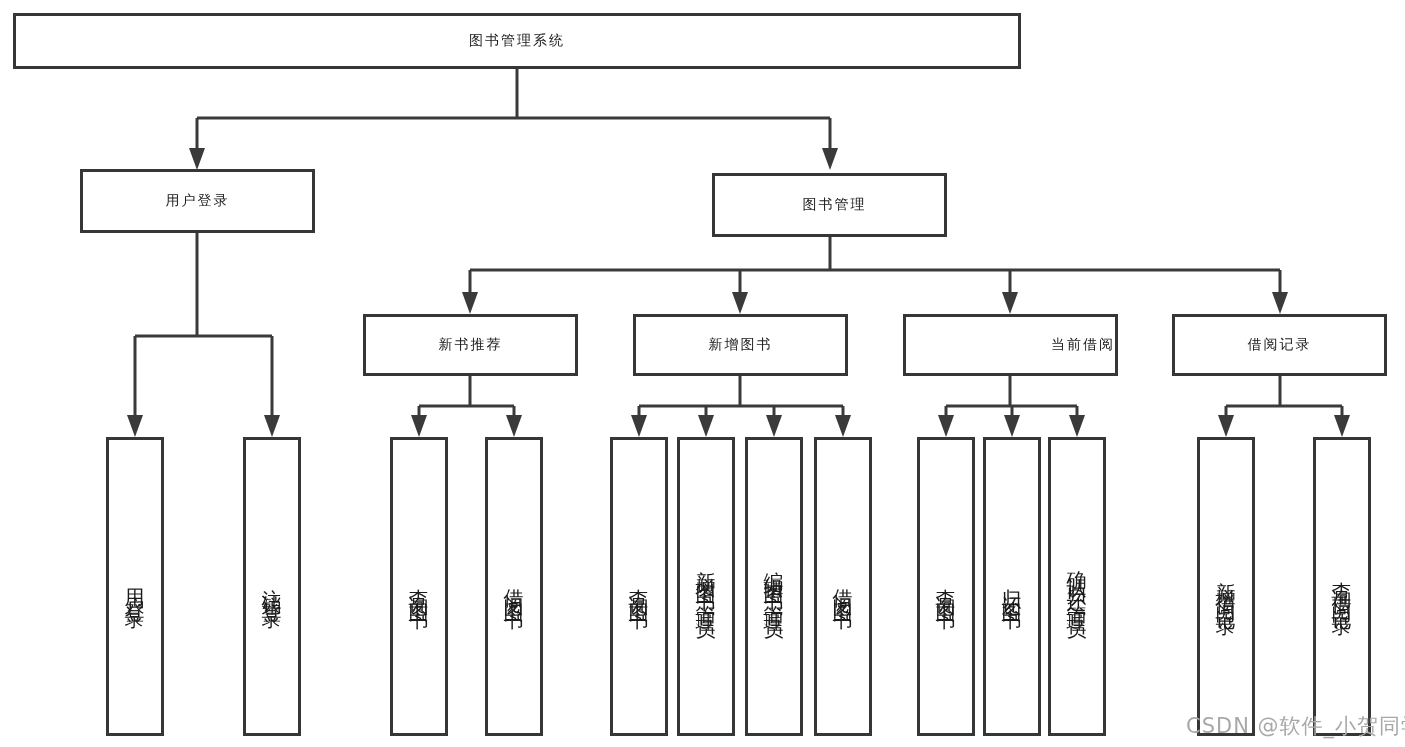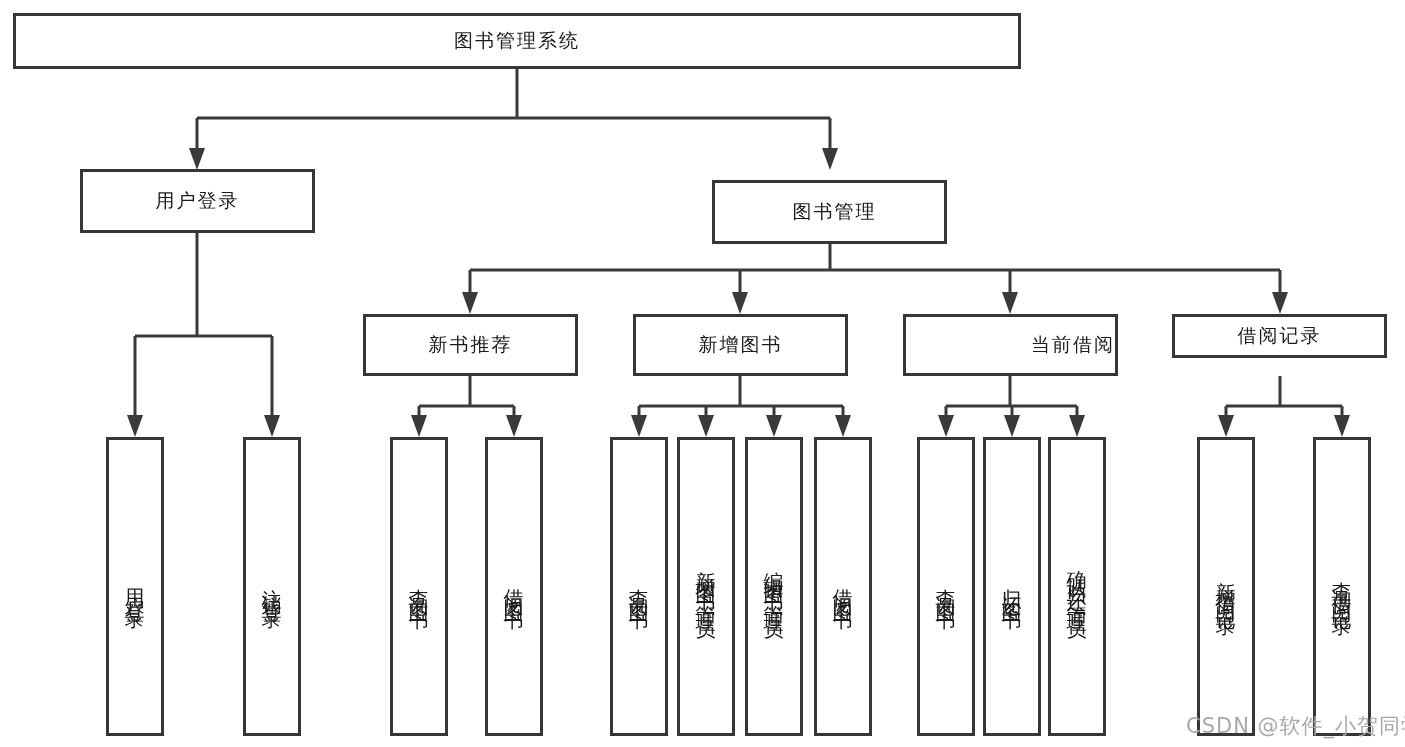--- a/index.html
+++ b/index.html
@@ -9,28 +9,28 @@
     font-family:"DejaVu Sans", sans-serif;
   }
   .canvas { position:absolute; left:0; top:0; width:1405px; height:747px; }
   svg.connectors { position:absolute; left:0; top:0; }
   .box {
     position:absolute; box-sizing:border-box;
     border:3px solid #363636; background:#ffffff;
     display:flex; align-items:center; justify-content:center;
     color:#1b1b1b;
   }
-  .hbox { font-size:19px; letter-spacing:2px; white-space:nowrap; }
+  .hbox { font-size:14px; letter-spacing:2px; white-space:nowrap; }
   .root-box  { left:13px;  top:13px;  width:1008px; height:56px; }
   .l1-a { left:80px;  top:169px; width:235px; height:64px; }
-  .l1-b { left:712px; top:180px; width:235px; height:64px;padding-left:10px; }
+  .l1-b { left:712px; top:173px; width:235px; height:64px;padding-left:10px; }
   .l2-a { left:363px;  top:314px; width:215px; height:62px; }
   .l2-b { left:633px;  top:314px; width:215px; height:62px; }
   .l2-c { left:903px;  top:314px; width:215px; height:62px;justify-content:flex-end; }
-  .l2-d { left:1172px; top:314px; width:215px; height:44px; }
+  .l2-d { left:1172px; top:314px; width:215px; height:62px; }
   .leaf { top:437px; width:58px; height:299px; }
   .leaf span {
     writing-mode:vertical-rl; text-orientation:mixed;
     font-size:20px; letter-spacing:7px; line-height:1; white-space:nowrap;
   }
   .watermark {
     position:absolute; left:1186px; top:712px;
     font-size:21px; color:#a8a8a8; letter-spacing:1px;
     white-space:nowrap; z-index:5;
   }

